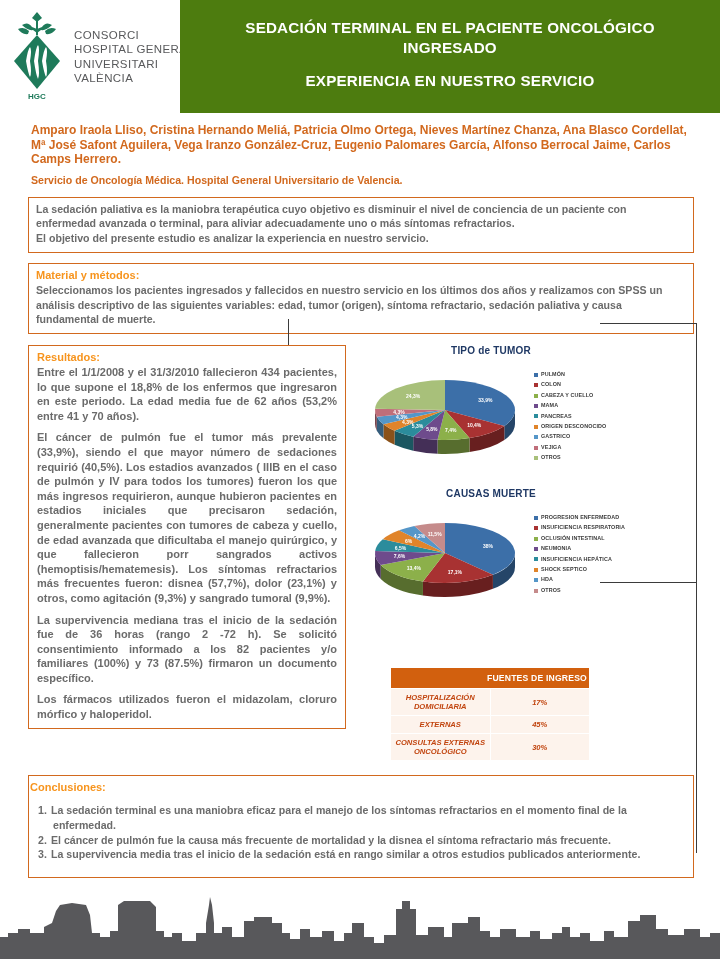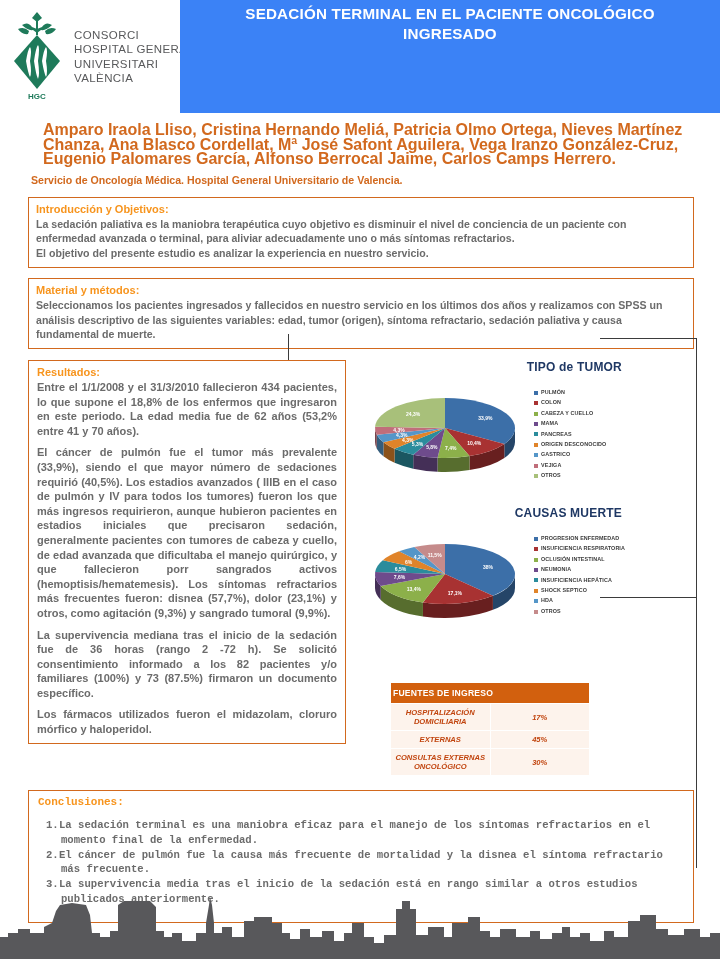--- a/index.html
+++ b/index.html
@@ -11,26 +11,26 @@
     position:relative;
   }
   .poster{position:relative;width:720px;height:959px;}
 
   
   .header{display:flex;height:113px;}
   .logo-zone{width:180px;height:113px;display:flex;align-items:center;padding-left:8px;box-sizing:border-box;background:#fff;}
   .crest{width:58px;height:96px;flex:0 0 58px;position:relative;}
   .logo-text{margin-left:8px;color:#58595b;font-size:11.5px;line-height:14.5px;letter-spacing:.4px;}
   .logo-text div{white-space:nowrap;}
-  .title-bar{flex:1;background:#3b82f6;display:flex;flex-direction:column;align-items:center;justify-content:flex-start;padding:4px 10px 8px;box-sizing:border-box;}
+  .title-bar{flex:1;background:#4d7c0f;display:flex;flex-direction:column;align-items:center;justify-content:center;padding:4px 10px 8px;box-sizing:border-box;}
   .title-main{color:#ffffff;font-weight:bold;font-size:15.2px;line-height:20px;text-align:center;letter-spacing:.2px;}
   .title-sub{color:#ffffff;font-weight:bold;font-size:15.2px;line-height:20px;text-align:center;margin-top:13px;letter-spacing:.2px;}
 
   
-  .authors{color:#D2691E;font-weight:bold;font-size:16px;line-height:14.6px;padding:10px 26px 0 43px;}
+  .authors{color:#D2691E;font-weight:bold;font-size:12px;line-height:14.6px;padding:10px 26px 0 31px;}
   .affiliation{color:#D2691E;font-weight:bold;font-size:10.6px;line-height:15px;padding:6px 26px 0 31px;}
 
   
   .box{border:1.6px solid #D2691E;margin:0 26px 0 28px;padding:4px 7px 6px 7px;box-sizing:border-box;background:#fff;}
   .box-title{color:#F7941D;font-weight:bold;font-size:11px;line-height:15px;}
   .box p{margin:0;color:#6b6b6b;font-weight:bold;font-size:10.6px;line-height:14.7px;}
   #intro-box{margin-top:9px;}
   #metodos-box{margin-top:10px;}
 
   
@@ -38,43 +38,43 @@
   .results-box{
     position:absolute;left:28px;top:0;width:318px;
     border:1.6px solid #D2691E;background:#fff;
     padding:4px 8px 6px 8px;box-sizing:border-box;
   }
   .results-box p{margin:0 0 7px 0;color:#6b6b6b;font-weight:bold;font-size:11px;line-height:14.6px;text-align:justify;}
   .results-box p:last-child{margin-bottom:0;}
 
   
   .charts-col{position:absolute;left:360px;top:0;width:262px;}
-  .chart-title{text-align:right;color:#1F3864;font-weight:bold;font-size:12px;letter-spacing:.2px;margin-bottom:2px;}
+  .chart-title{text-align:center;color:#1F3864;font-weight:bold;font-size:10px;letter-spacing:.2px;margin-bottom:2px;}
   .pie-wrap{display:flex;align-items:flex-start;}
   .pie-holder{position:relative;flex:0 0 auto;}
   .legend{margin-left:4px;padding-top:12px;}
   .legend-row{display:flex;align-items:center;line-height:9.4px;margin-bottom:1px;}
   .legend-swatch{width:4px;height:4px;margin-right:3px;flex:0 0 4px;}
   .legend-label{font-size:5.4px;font-weight:bold;color:#3b3b3b;white-space:nowrap;letter-spacing:.1px;}
 
   
   .table-wrap{position:absolute;left:390px;top:322px;width:200px;}
   table.fuentes{border-collapse:collapse;width:200px;table-layout:fixed;}
   table.fuentes th{
     background:#D2600E;color:#ffffff;font-size:8.6px;font-weight:bold;
-    padding:5px 2px;text-align:left;border:1px solid #ffffff;letter-spacing:.2px;
+    padding:5px 2px;text-align:right;border:1px solid #ffffff;letter-spacing:.2px;
   }
   table.fuentes td{
     background:#FDF3EC;color:#C1440E;font-size:7.6px;font-weight:bold;
     padding:4px 3px;text-align:center;border:1px solid #ffffff;font-style:italic;
   }
   table.fuentes td.val{width:40px;}
 
   
-  .concl-box{position:relative;margin:0 26px 0 28px;border:1.6px solid #D2691E;padding:4px 7px 7px 9px;box-sizing:border-box;background:#fff;font-family:Liberation Mono, monospace;}
+  .concl-box{position:relative;margin:0 26px 0 28px;border:1.6px solid #D2691E;padding:4px 7px 7px 1px;box-sizing:border-box;background:#fff;}
   .concl-list{margin:8px;padding:0;list-style:none;}
   .concl-list li{color:#6b6b6b;font-weight:bold;font-size:10.6px;line-height:14.8px;padding-left:15px;text-indent:-15px;}
   .concl-list li .num{display:inline-block;width:13px;text-indent:0;}
 
   
   .vline{position:absolute;background:#3b3b3b;}
 
   
   .skyline{position:absolute;left:0;bottom:0;width:720px;height:66px;}
 </style>
@@ -108,28 +108,28 @@
         <div>HOSPITAL GENERAL</div>
         <div>UNIVERSITARI</div>
         <div>VALÈNCIA</div>
       </div>
     </div>
     <div class="title-bar">
       <div class="title-main">
         <div>SEDACIÓN TERMINAL EN EL PACIENTE ONCOLÓGICO</div>
         <div>INGRESADO</div>
       </div>
+      <div class="title-sub">EXPERIENCIA EN NUESTRO SERVICIO</div>
     </div>
   </div>
 
   <div class="authors">Amparo Iraola Lliso, Cristina Hernando Meliá, Patricia Olmo Ortega, Nieves Martínez Chanza, Ana Blasco Cordellat, Mª José Safont Aguilera, Vega Iranzo González-Cruz, Eugenio Palomares García, Alfonso Berrocal Jaime, Carlos Camps Herrero.</div>
   <div class="affiliation">Servicio de Oncología Médica.  Hospital General Universitario de Valencia.</div>
 
   <div class="box" id="intro-box">
-    <div class="box-title">Introducción y Objetivos:</div>
     <p>La sedación paliativa es la maniobra terapéutica cuyo objetivo es disminuir el nivel de conciencia de un paciente con enfermedad avanzada o terminal, para aliviar adecuadamente uno o más síntomas refractarios.</p>
     <p>El objetivo del presente estudio es analizar la experiencia en nuestro servicio.</p>
   </div>
 
   <div class="box" id="metodos-box">
     <div class="box-title">Material y métodos:</div>
     <p>Seleccionamos los pacientes ingresados y fallecidos en nuestro servicio en los últimos dos años y realizamos con SPSS un análisis descriptivo de las siguientes variables: edad, tumor (origen), síntoma refractario, sedación paliativa y causa fundamental de muerte.</p>
   </div>
 
   <div class="middle">

